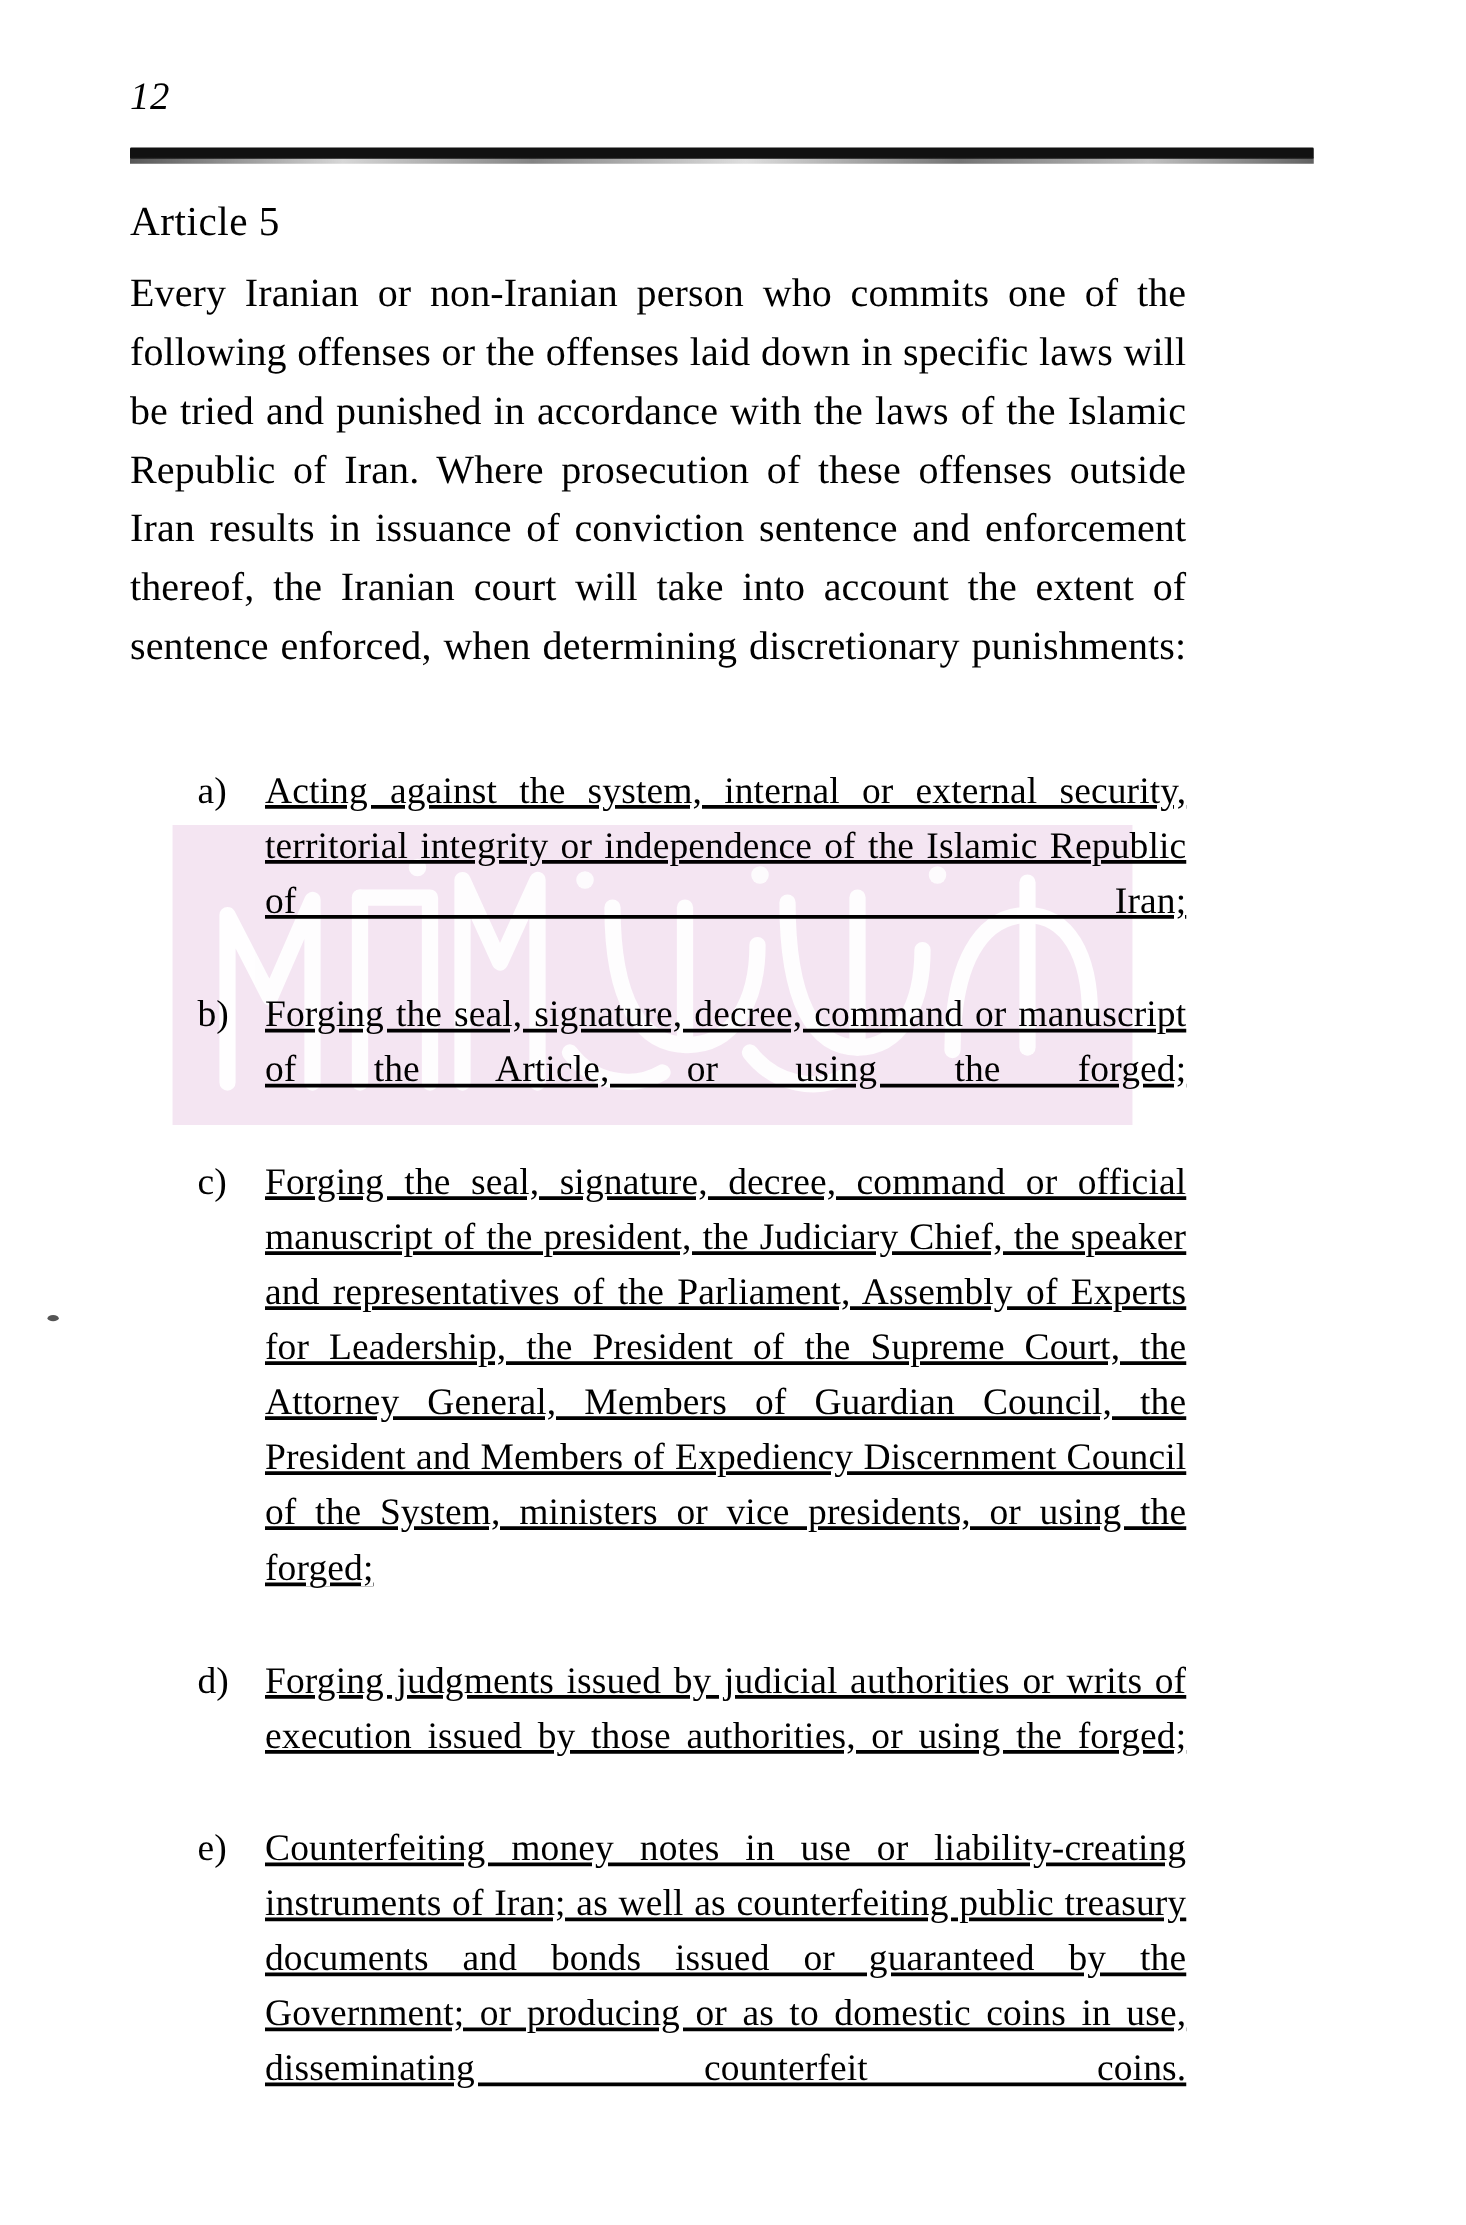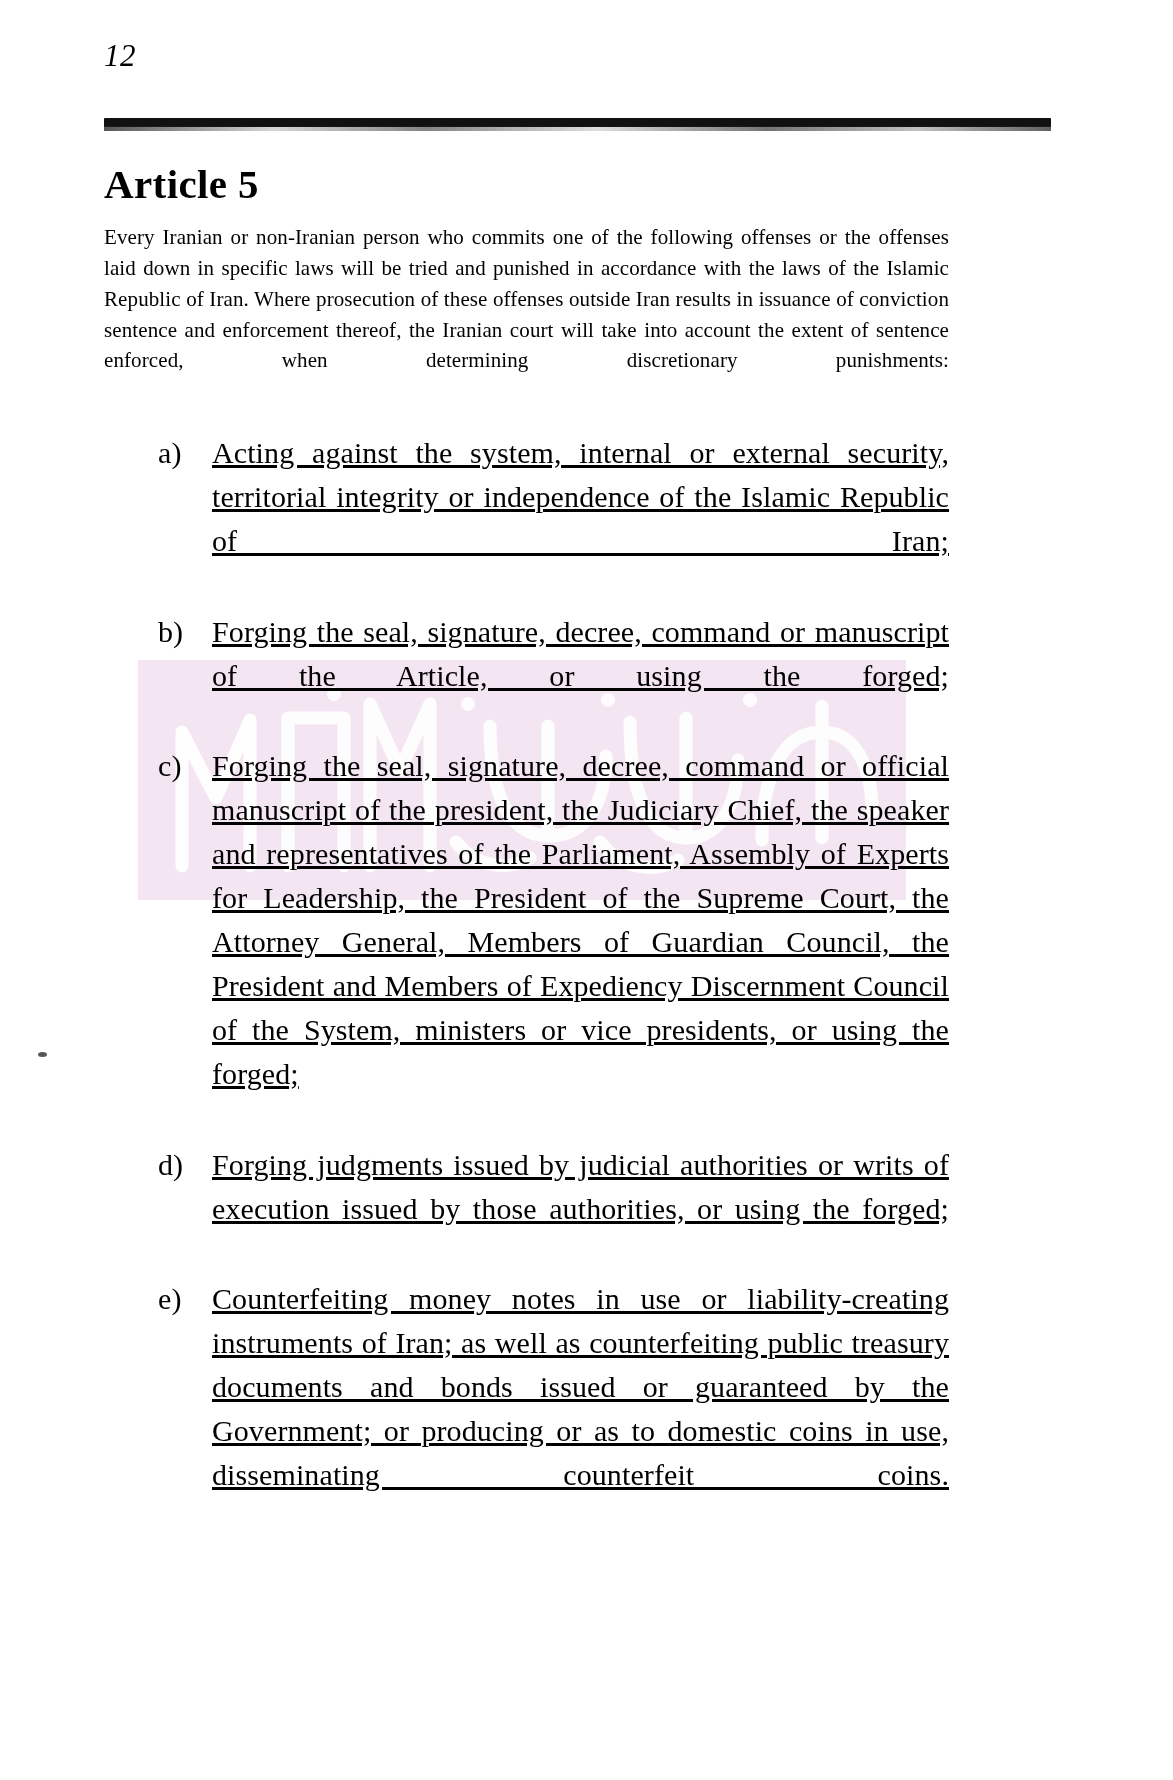--- a/index.html
+++ b/index.html
@@ -19,21 +19,21 @@
     height: 1780px;
     background: #ffffff;
     overflow: hidden;
     margin: 0 auto;
   }
 
   
   .page-header {
     position: absolute;
     left: 104px;
-    top: 38px;
+    top: 59px;
     width: 945px;
     height: 48px;
     display: flex;
     align-items: baseline;
     justify-content: space-between;
   }
   .folio {
     font-style: italic;
     font-size: 31px;
     letter-spacing: 0.5px;
@@ -93,28 +93,28 @@
   
   .content {
     position: absolute;
     left: 104px;
     top: 160px;
     width: 845px;
     z-index: 2;
   }
 
   .article-heading {
-    font-weight: bold;
-    font-size: 41px;
+    font-weight: normal;
+    font-size: 33px;
     letter-spacing: 0.4px;
     margin: 0 0 14px 0;
   }
 
   .lead-paragraph {
-    font-size: 21px;
+    font-size: 32px;
     line-height: 1.47;
     text-align: justify;
     text-justify: inter-word;
     margin: 0;
     letter-spacing: 0.1px;
   }
 
   .clause-list {
     list-style: none;
     margin: 24px 0 0 0;

